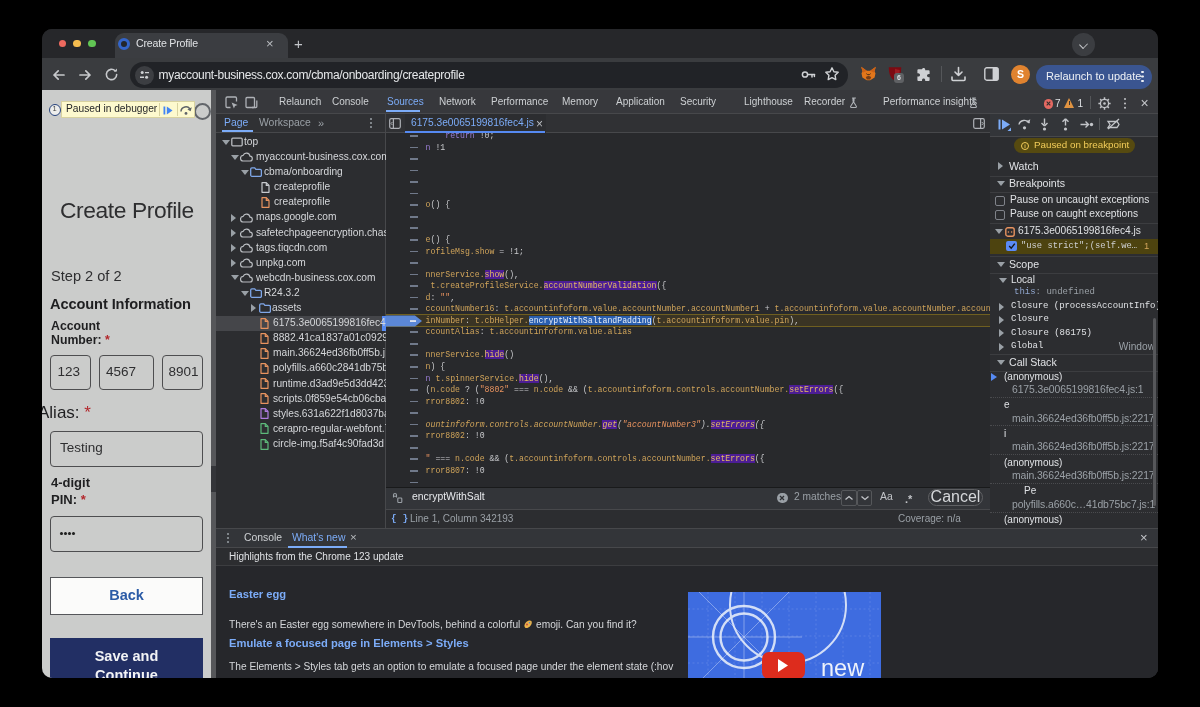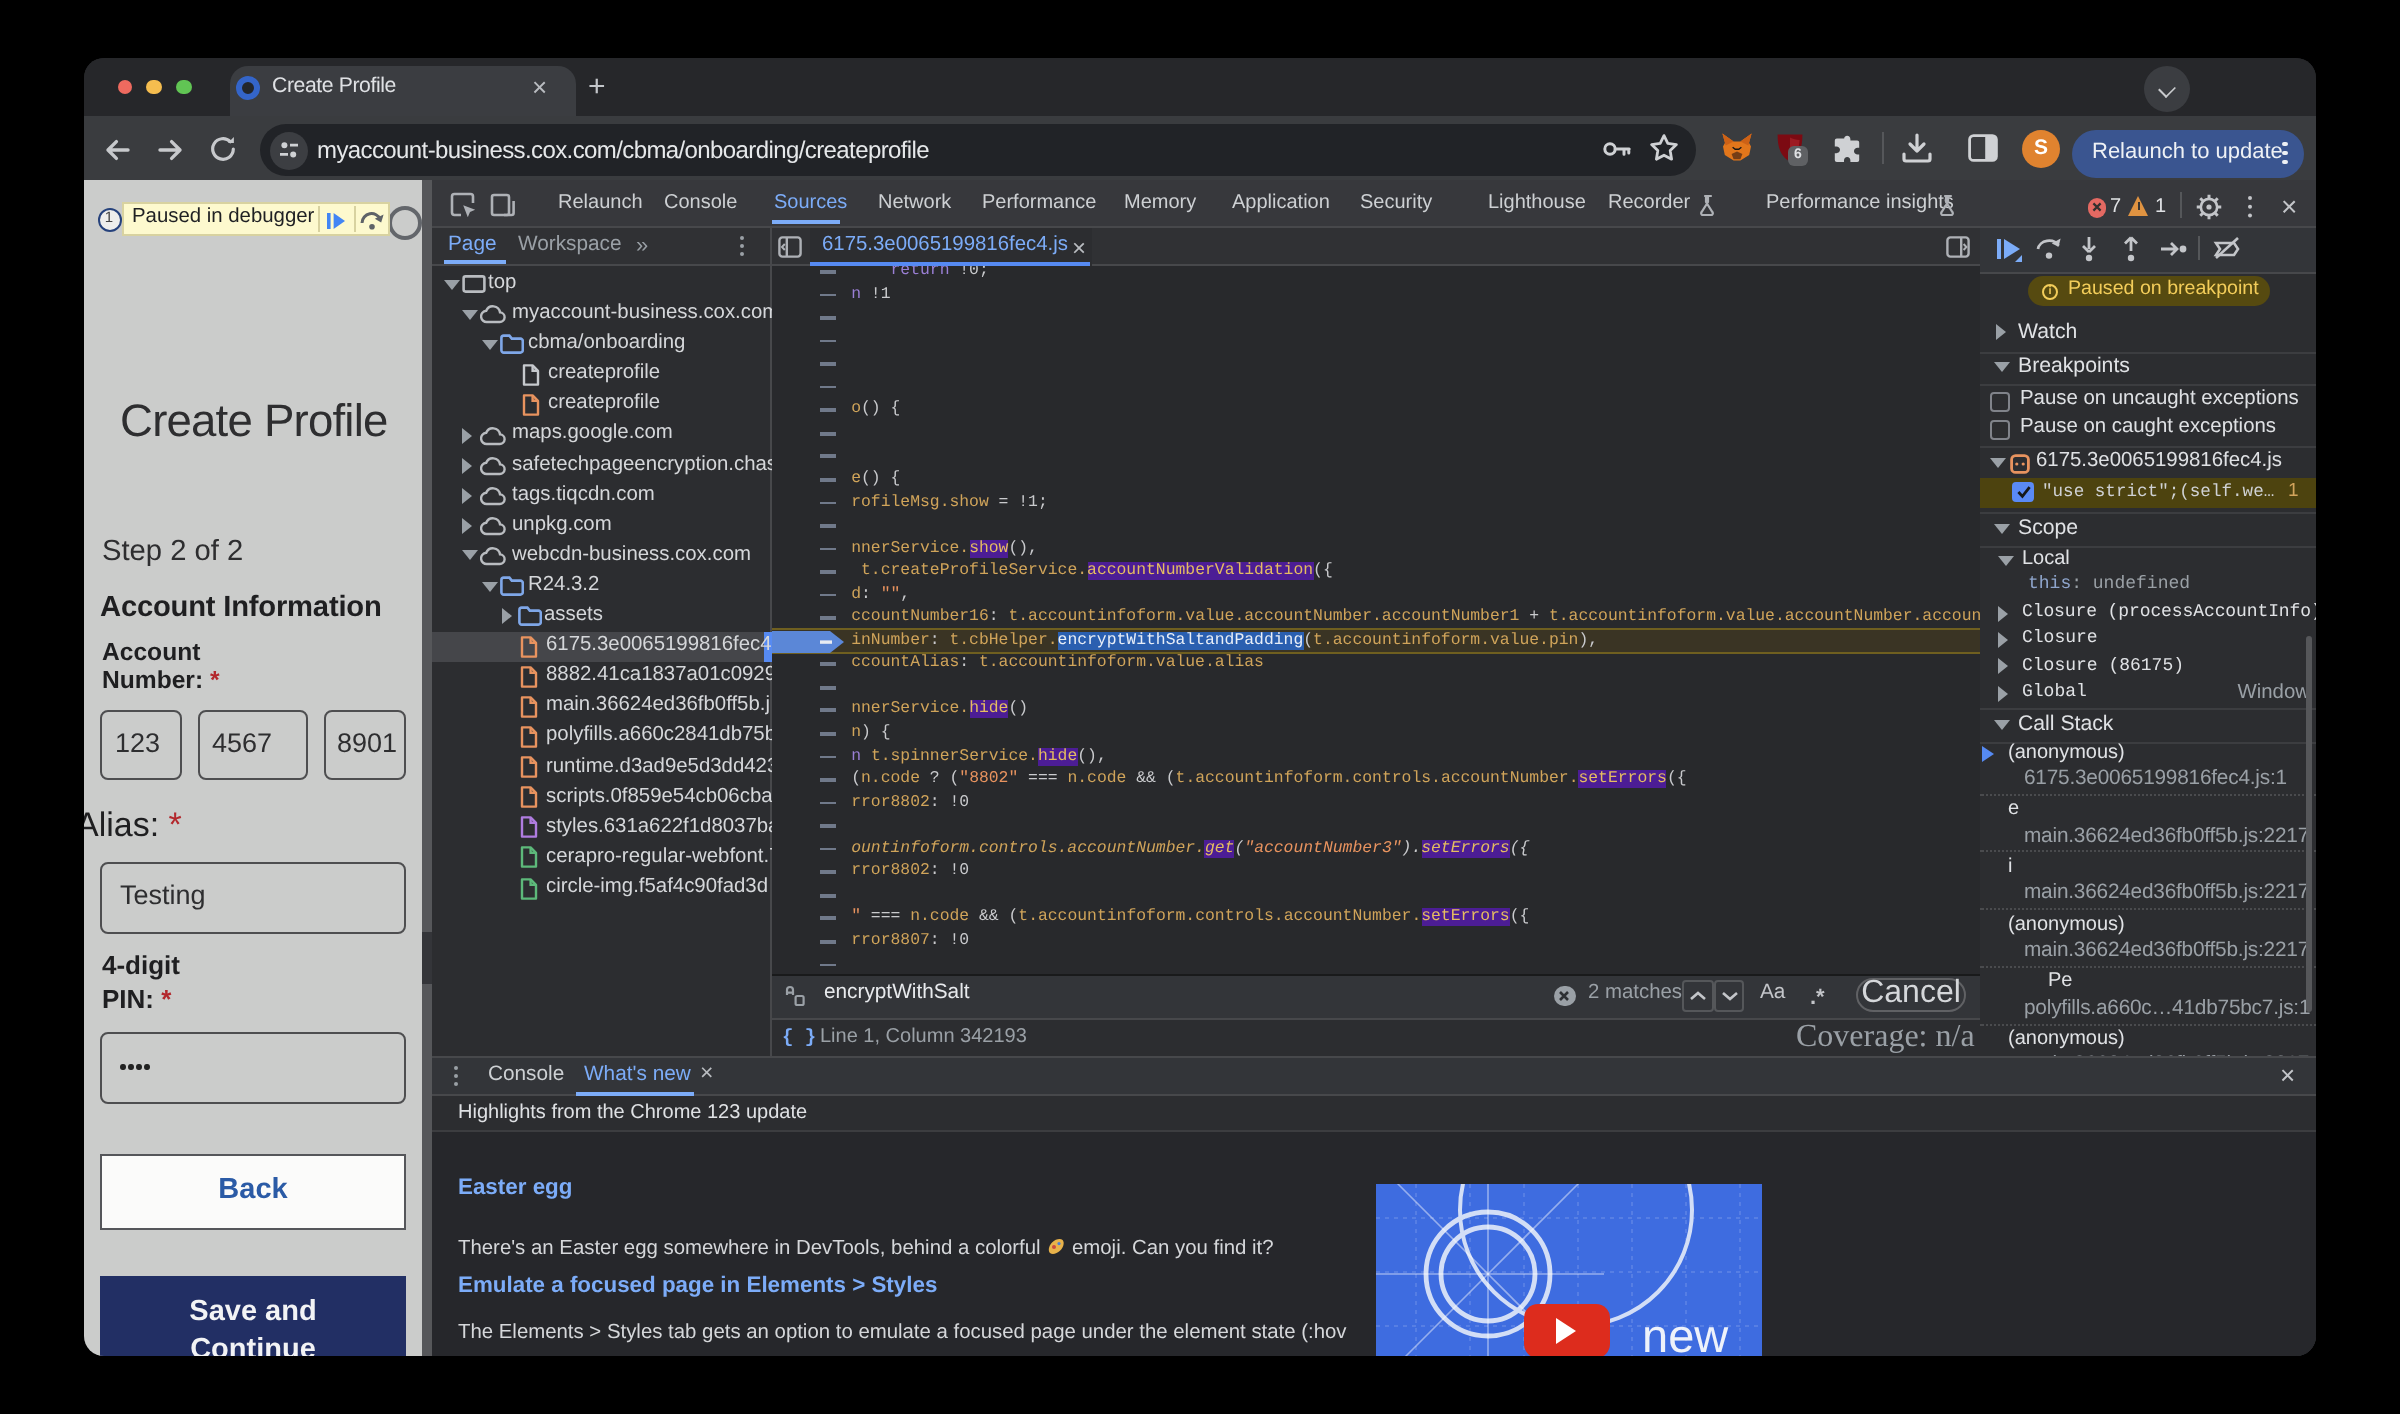--- a/index.html
+++ b/index.html
@@ -475,21 +475,21 @@
           <path d="M3.5 4.5L7 7.5l3.5-3" stroke="#c3c5c9" stroke-width="1.3" fill="none"></path>
         </svg>
       </div>
 <div style="position:absolute;left:880px;top:490.3px;height:14.4px;line-height:14.4px;font-size:10.4px;color:#c3c5c9;white-space:pre;">Aa</div>
 <div style="position:absolute;left:905px;top:492.0px;height:15px;line-height:15px;font-size:11px;color:#c3c5c9;white-space:pre;font-weight:bold;">.*</div>
 <div style="position:absolute;left:928px;top:489px;width:55px;height:17px;border:1px solid #606164;border-radius:9px;"></div>
 <div style="position:absolute;left:928px;top:490.4px;width:55px;height:14.2px;line-height:14.2px;font-size:16px;color:#d5d7da;text-align:center;white-space:pre;">Cancel</div>
 <div style="position:absolute;left:386px;top:509px;width:604px;height:19px;background:#2c2d30;border-top:1px solid #47484b;"></div>
 <div class="mono" style="position:absolute;left:391px;top:511.75px;height:13.5px;line-height:13.5px;font-size:9.5px;color:#7cacf8;white-space:pre;font-weight:bold;">{ }</div>
 <div style="position:absolute;left:410px;top:511.5px;height:14px;line-height:14px;font-size:10px;color:#9aa0a6;white-space:pre;">Line 1, Column 342193</div>
-<div style="position:absolute;left:898px;top:511.5px;height:14px;line-height:14px;font-size:16px;color:#9aa0a6;white-space:pre;font-family:Liberation Serif, serif;">Coverage: n/a</div>
+<div style="position:absolute;left:898px;top:511.5px;height:14px;line-height:14px;font-size:10px;color:#9aa0a6;white-space:pre;">Coverage: n/a</div>
 <div style="position:absolute;left:990px;top:114px;width:168px;height:414px;background:#2c2d30;"></div>
 <div style="position:absolute;left:990px;top:114px;width:168px;height:23px;background:#333539;border-bottom:1px solid #47484b;"></div>
 <div style="position:absolute;left:998px;top:118.5px;width:13px;height:12px;">
         <svg width="13" height="12" viewBox="0 0 13 12">
           <rect x="0.5" y="0.5" width="2" height="10" fill="#7cacf8"></rect>
           <path d="M4 0.5L12 5.5 4 10.5z" fill="#7cacf8"></path>
           <path d="M9.5 12L13 12 13 8.5z" fill="#7cacf8"></path>
         </svg>
       </div>
 <div style="position:absolute;left:1018px;top:118px;width:13px;height:12px;">

